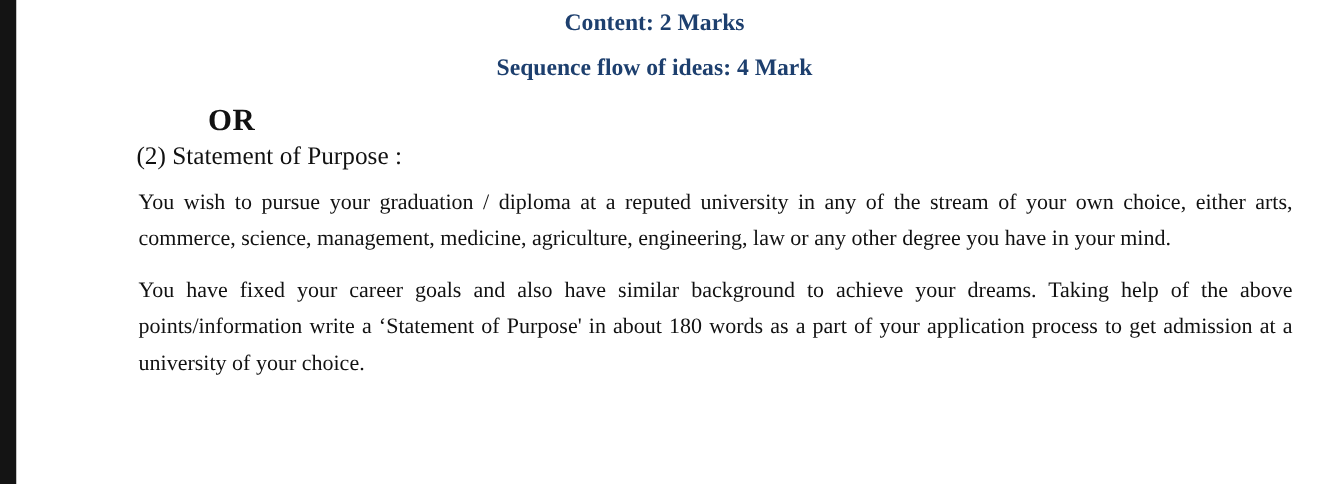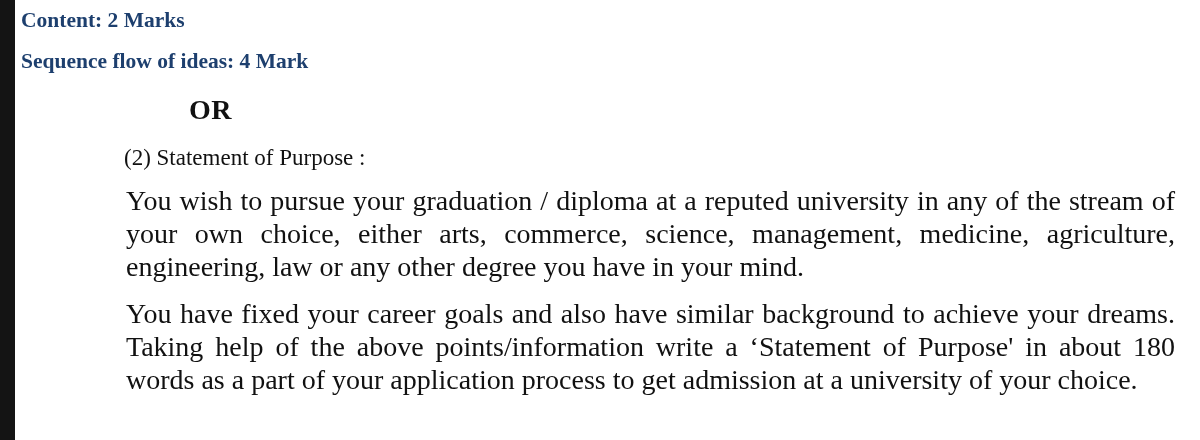--- a/index.html
+++ b/index.html
@@ -39,49 +39,49 @@
   }
   .content {
     position: absolute;
     left: 21px;
     top: 0;
     width: 1179px;
     height: 440px;
   }
   .marks-block {
     padding-top: 0px;
-    text-align: left;
+    text-align: center;
     padding-right: 31px;
   }
   .marks-line {
     color: #1d3f6e;
     font-weight: bold;
     font-size: 21.5px;
     line-height: 41px;
     white-space: nowrap;
   }
   .or-line {
     margin-top: 12px;
     padding-left: 168px;
     font-weight: bold;
     font-size: 28px;
     color: #111111;
     letter-spacing: 0.5px;
   }
   .heading-line {
-    margin-top: 19px;
+    margin-top: 3px;
     padding-left: 103px;
     font-size: 23px;
     color: #111111;
   }
   .para {
     margin-top: 13px;
     padding-left: 105px;
     padding-right: 25px;
-    font-size: 28px;
+    font-size: 20px;
     color: #111111;
     text-align: justify;
     line-height: 33px;
   }
   .para.last {
     margin-top: 14px;
   }
   .para-inner {
     display: block;
   }

